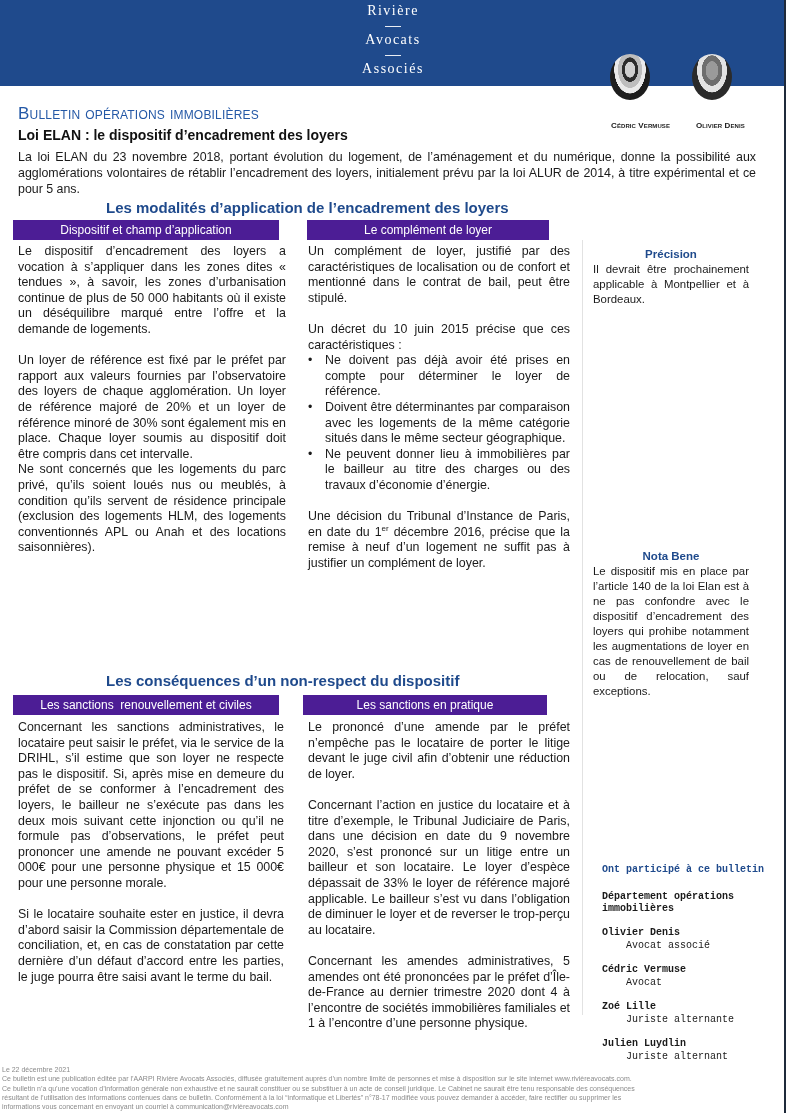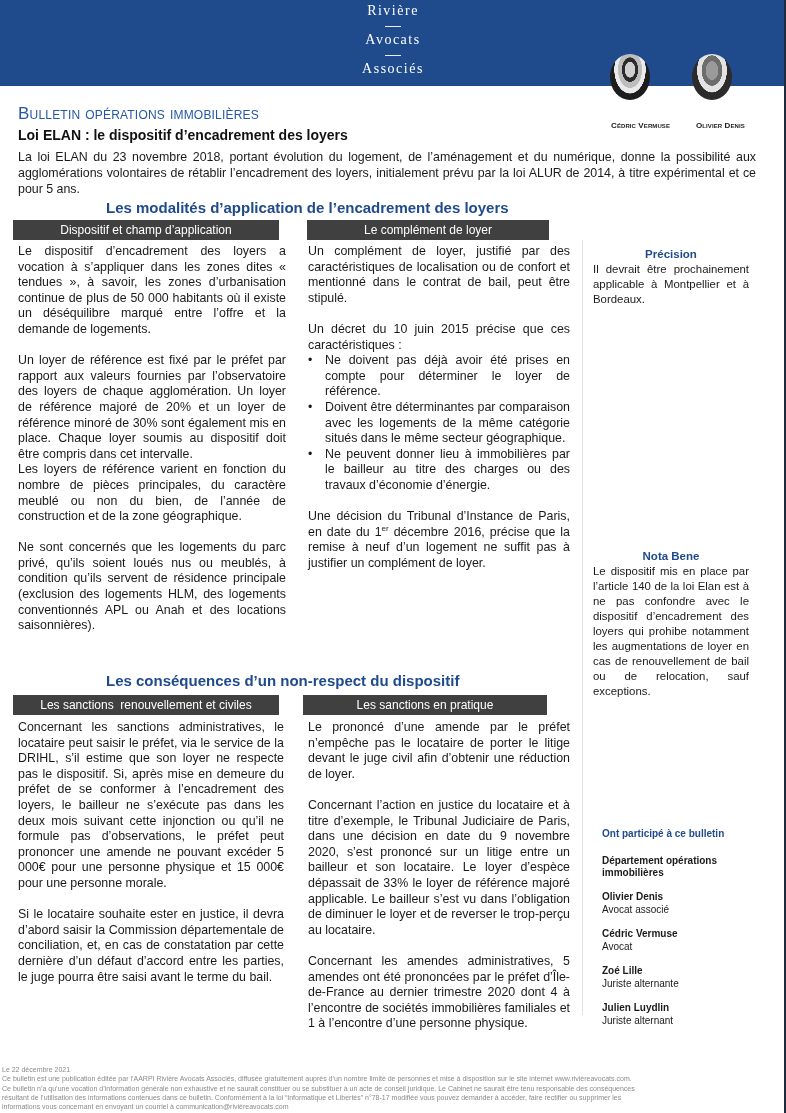--- a/index.html
+++ b/index.html
@@ -27,21 +27,21 @@
   .person-name.n2 { left: 696px; }
 
   .bulletin-title { position: absolute; left: 18px; top: 104px; font-size: 17px; color: #2458a6; letter-spacing: .2px; }
   .subtitle { position: absolute; left: 18px; top: 127px; font-size: 14px; font-weight: bold; color: #111; }
   .intro { position: absolute; left: 18px; top: 149px; width: 738px; font-size: 12.4px; line-height: 16px; text-align: justify; color: #1a1a1a; }
 
   .section-heading { position: absolute; font-size: 15px; font-weight: bold; color: #1f4a8c; }
   .sh1 { left: 106px; top: 199px; }
   .sh2 { left: 106px; top: 672px; }
 
-  .col-header { position: absolute; height: 20px; background: #404040; color: #ffffff; font-size: 12px; text-align: center; line-height: 20px; }
+  .col-header { position: absolute; height: 20px; background: #4c1d95; color: #ffffff; font-size: 12px; text-align: center; line-height: 20px; }
   .ch1 { left: 13px; top: 220px; width: 266px; }
   .ch2 { left: 307px; top: 220px; width: 242px; }
   .ch3 { left: 13px; top: 695px; width: 266px; }
   .ch4 { left: 303px; top: 695px; width: 244px; }
 
   .col { position: absolute; font-size: 12.4px; line-height: 15.6px; text-align: justify; color: #1a1a1a; }
   .col p { margin-bottom: 15.6px; }
   .col p.tight { margin-bottom: 0; }
   .c1 { left: 18px; top: 244px; width: 268px; height: 428px; overflow: hidden; }
   .c2 { left: 308px; top: 244px; width: 262px; }
@@ -52,25 +52,25 @@
   .col ul li::before { content: "•"; position: absolute; left: 0; top: 0; }
   sup { font-size: 8px; vertical-align: top; line-height: 8px; }
 
   .vsep { position: absolute; left: 582px; top: 240px; width: 1px; height: 775px; background: #e2e2e2; }
 
   .sidebox { position: absolute; left: 593px; width: 156px; font-size: 11.4px; line-height: 15px; color: #1a1a1a; text-align: justify; }
   .sidebox .box-title { display: block; text-align: center; font-weight: bold; color: #1f4a8c; font-size: 11.5px; margin-bottom: 0; }
   .sb1 { top: 247px; }
   .sb2 { top: 549px; }
 
-  .contributors { position: absolute; left: 602px; top: 828px; width: 170px; font-size: 10px; color: #1a1a1a; }
+  .contributors { position: absolute; left: 602px; top: 864px; width: 170px; font-size: 10px; color: #1a1a1a; font-family: Liberation Mono, monospace; }
   .contributors .ctitle { color: #1f4a8c; font-weight: bold; font-size: 10px; margin-bottom: 16px; }
   .contributors .entry { margin-bottom: 12px; }
   .contributors .cname { font-weight: bold; display: block; line-height: 12px; }
-  .contributors .crole { display: block; line-height: 13px; }
+  .contributors .crole { display: block; line-height: 13px; margin-left: 24px; }
 
   .footer { position: absolute; left: 2px; top: 1065px; width: 780px; font-size: 7px; color: #8a8a8a; line-height: 9.3px; }
   .footer .date { display: block; }
   .footer .line { display: block; white-space: nowrap; overflow: hidden; }
 </style>
 </head>
 <body>
 
 <div class="header-band"></div>
 <div class="right-edge"></div>
@@ -94,21 +94,20 @@
 <div class="subtitle">Loi ELAN : le dispositif d’encadrement des loyers</div>
 <div class="intro">La loi ELAN du 23 novembre 2018, portant évolution du logement, de l’aménagement et du numérique, donne la possibilité aux agglomérations volontaires de rétablir l’encadrement des loyers, initialement prévu par la loi ALUR de 2014, à titre expérimental et ce pour 5 ans.</div>
 
 <div class="section-heading sh1">Les modalités d’application de l’encadrement des loyers</div>
 <div class="col-header ch1">Dispositif et champ d’application</div>
 <div class="col-header ch2">Le complément de loyer</div>
 
 <div class="col c1">
   <p>Le dispositif d’encadrement des loyers a vocation à s’appliquer dans les zones dites « tendues », à savoir, les zones d’urbanisation continue de plus de 50 000 habitants où il existe un déséquilibre marqué entre l’offre et la demande de logements.</p>
   <p class="tight">Un loyer de référence est fixé par le préfet par rapport aux valeurs fournies par l’observatoire des loyers de chaque agglomération. Un loyer de référence majoré de 20% et un loyer de référence minoré de 30% sont également mis en place. Chaque loyer soumis au dispositif doit être compris dans cet intervalle.</p>
-  <p>Les loyers de référence varient en fonction du nombre de pièces principales, du caractère meublé ou non du bien, de l’année de construction et de la zone géographique.</p>
   <p>Ne sont concernés que les logements du parc privé, qu’ils soient loués nus ou meublés, à condition qu’ils servent de résidence principale (exclusion des logements HLM, des logements conventionnés APL ou Anah et des locations saisonnières).</p>
 </div>
 
 <div class="col c2">
   <p>Un complément de loyer, justifié par des caractéristiques de localisation ou de confort et mentionné dans le contrat de bail, peut être stipulé.</p>
   <p class="tight">Un décret du 10 juin 2015 précise que ces caractéristiques :</p>
   <ul>
     <li>Ne doivent pas déjà avoir été prises en compte pour déterminer le loyer de référence.</li>
     <li>Doivent être déterminantes par comparaison avec les logements de la même catégorie situés dans le même secteur géographique.</li>
     <li>Ne peuvent donner lieu à immobilières par le bailleur au titre des charges ou des travaux d’économie d’énergie.</li>

